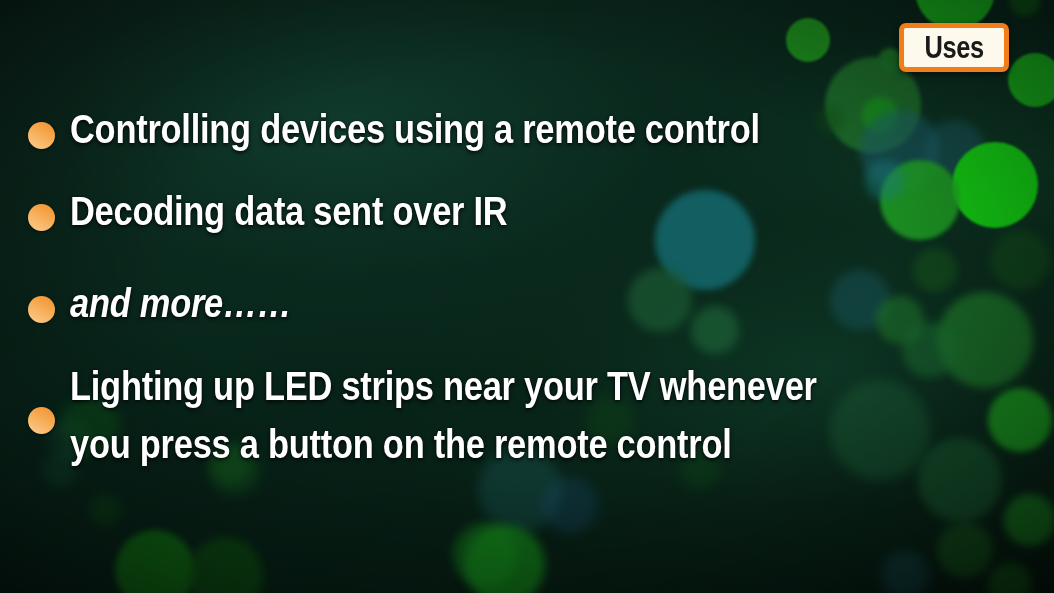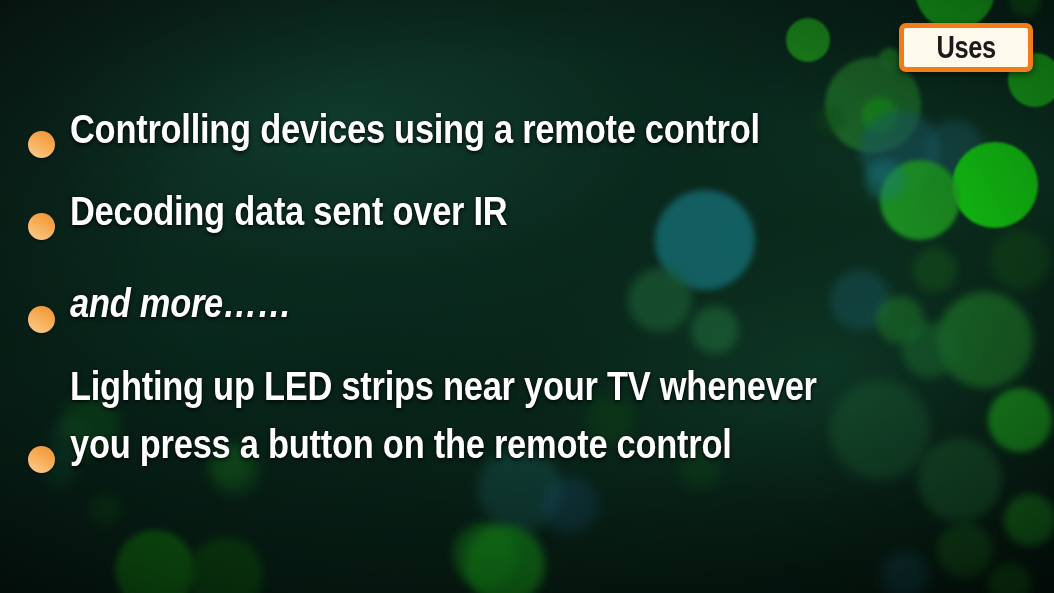--- a/index.html
+++ b/index.html
@@ -49,21 +49,21 @@
     background:
       radial-gradient(ellipse 85% 85% at 50% 45%, rgba(0,0,0,0) 40%, rgba(0,0,0,0.35) 72%, rgba(0,0,0,0.8) 100%);
     pointer-events: none;
   }
 
   
   .title-badge {
     position: absolute;
     left: 899px;
     top: 23px;
-    width: 134px;
+    width: 110px;
     height: 49px;
     box-sizing: border-box;
     background: #fdfaed;
     border: 5px solid #f07d1a;
     border-radius: 7px;
     display: flex;
     align-items: center;
     justify-content: center;
     box-shadow: 0 2px 6px rgba(0,0,0,0.55);
   }
@@ -81,21 +81,21 @@
   
   .bullet-list {
     position: absolute;
     left: 28px;
     top: 100px;
     width: 1000px;
   }
 
   .bullet-row {
     display: flex;
-    align-items: flex-end;
+    align-items: center;
     margin-bottom: 24px;
   }
   .bullet-row.extra-gap {
     margin-top: 34px;
   }
 
   .bullet-dot {
     flex: 0 0 auto;
     width: 27px;
     height: 27px;

